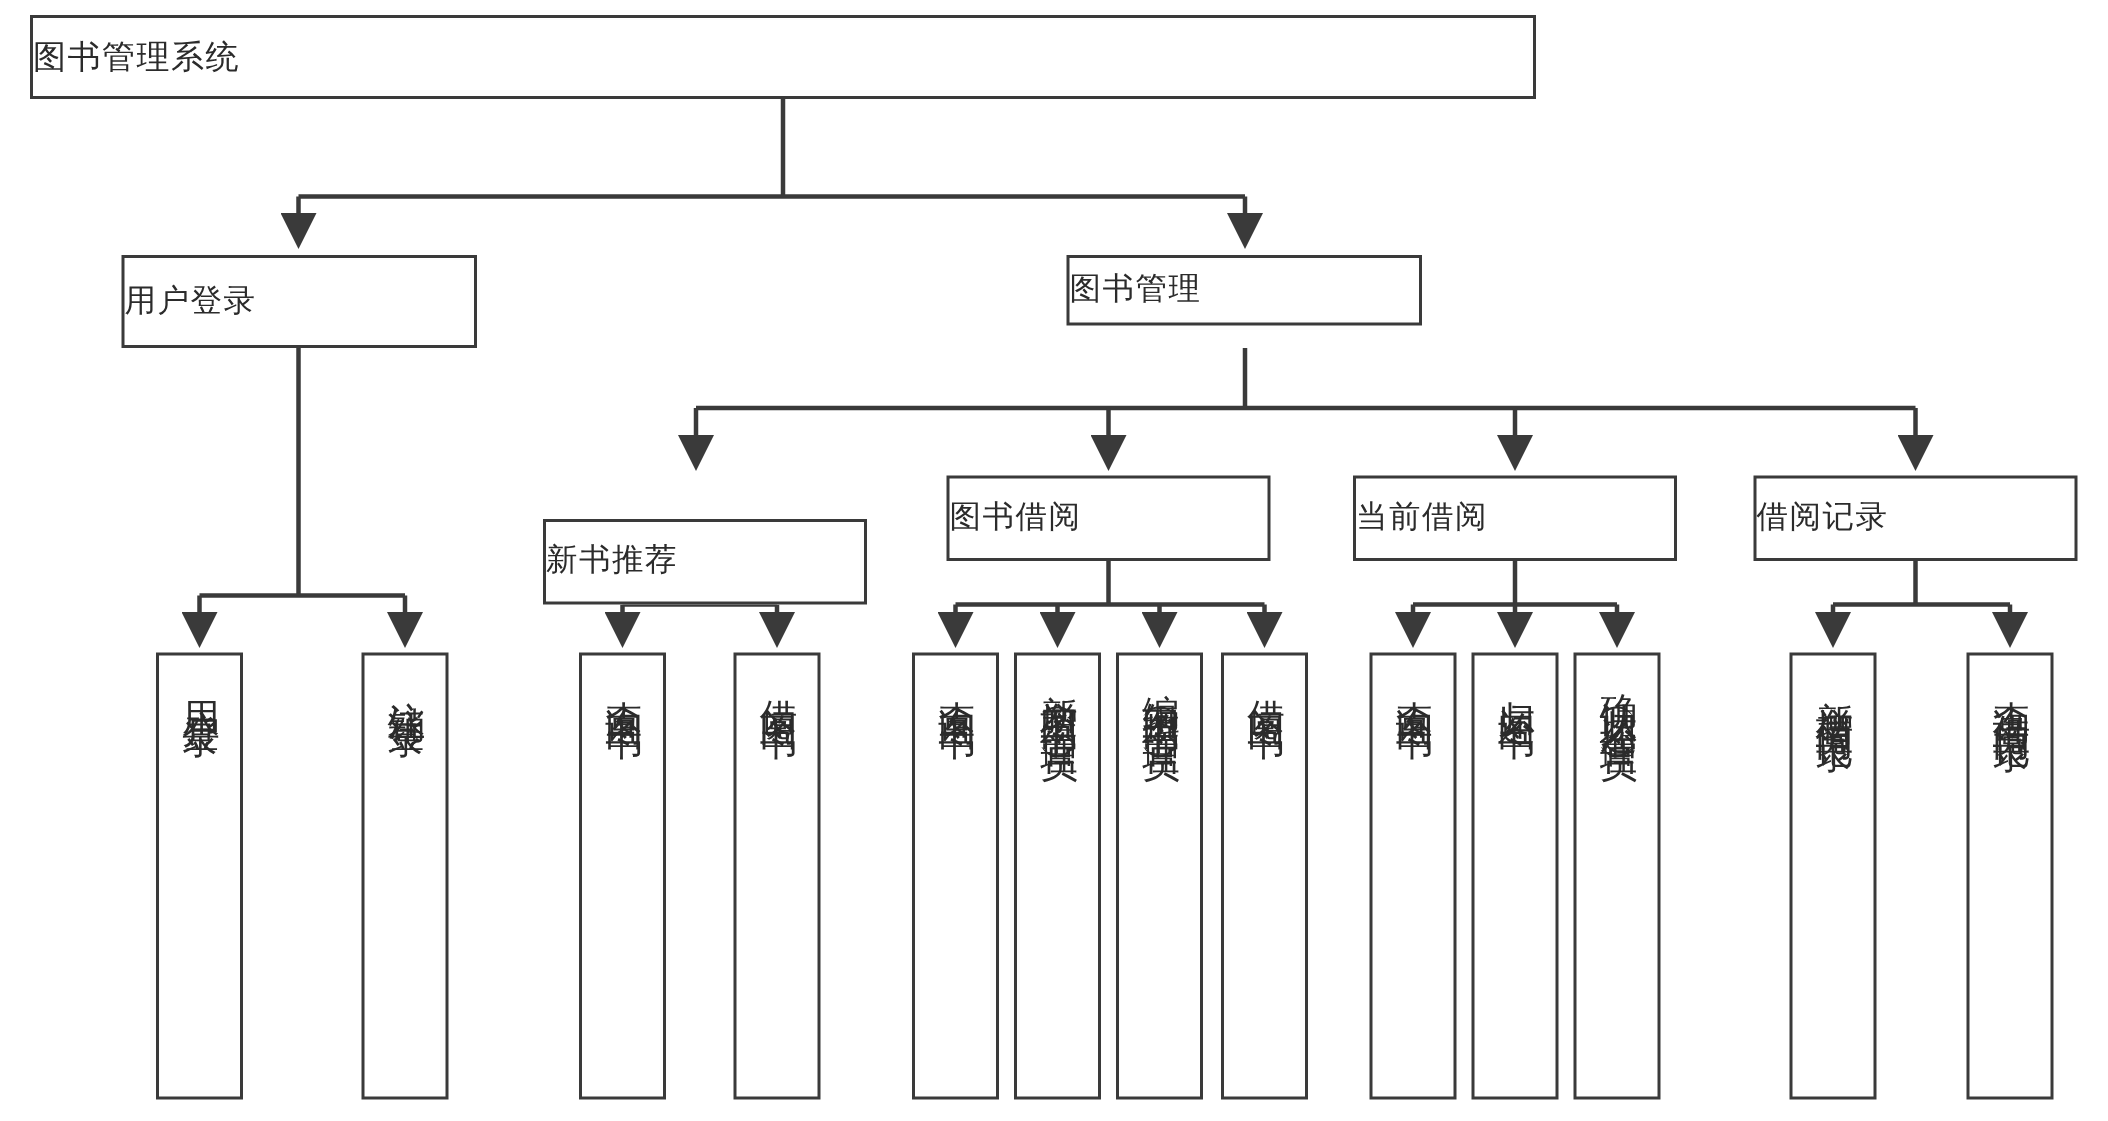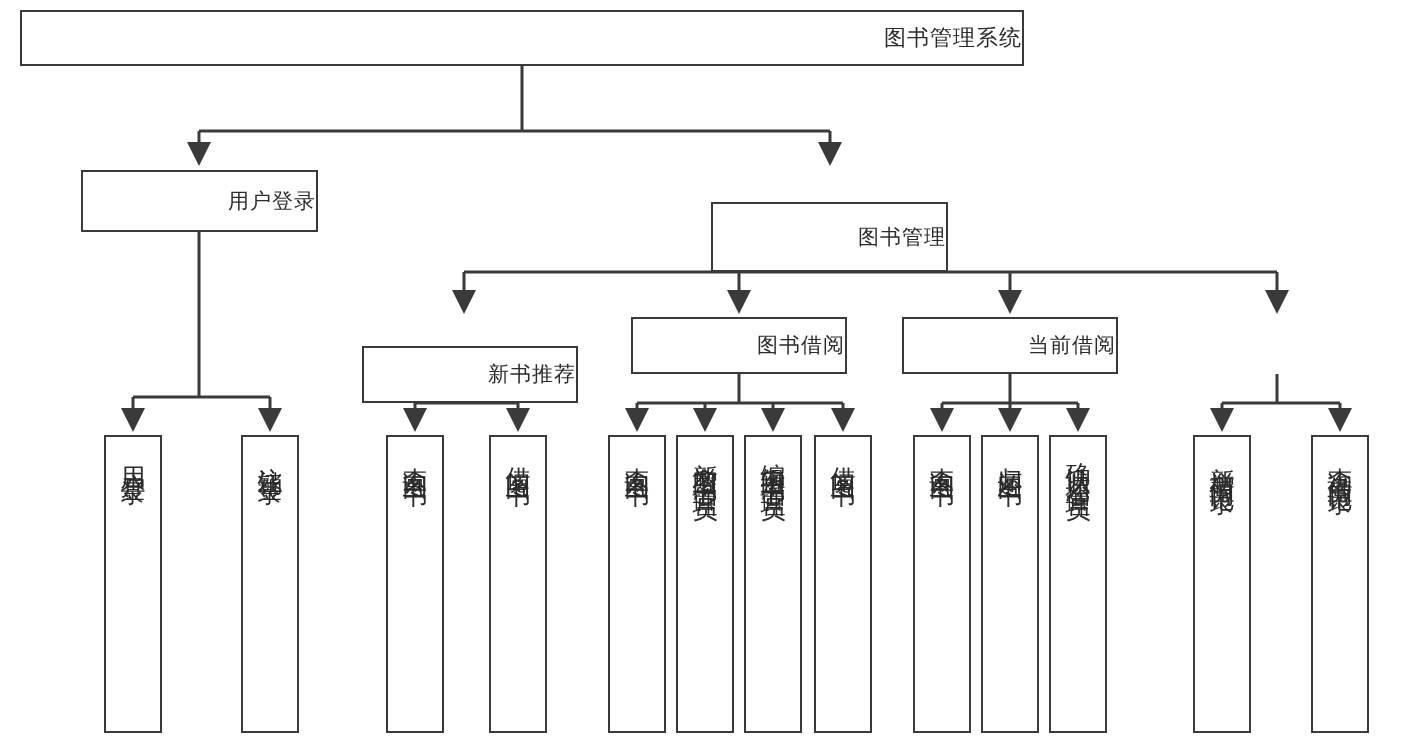--- a/index.html
+++ b/index.html
@@ -27,21 +27,21 @@
     height: 747px;
     pointer-events: none;
   }
   .node {
     position: absolute;
     box-sizing: border-box;
     border: 2px solid #3a3a3a;
     background: #ffffff;
     display: flex;
     align-items: center;
-    justify-content: flex-end;
+    justify-content: flex-start;
     color: #2b2b2b;
   }
   .node .lbl {
     display: block;
     text-align: center;
     line-height: 1.05;
   }
   
   .h-node .lbl {
     font-size: 21px;
@@ -134,36 +134,39 @@
   </svg>
 
   <div class="node h-node root" style="left:20px; top:10px; width:1004px; height:56px;">
     <span class="lbl">图书管理系统</span>
   </div>
 
   <div class="node h-node" style="left:81px; top:170px; width:237px; height:62px;">
     <span class="lbl">用户登录</span>
   </div>
 
-  <div class="node h-node" style="left:711px; top:170px; width:237px; height:70px;margin-top:32px;">
+  <div class="node h-node" style="left:711px; top:170px; width:237px; height:47px;">
     <span class="lbl">图书管理</span>
   </div>
 
   <div class="node h-node" style="left:362px; top:317px; width:216px; height:57px;margin-top:29px;">
     <span class="lbl">新书推荐</span>
   </div>
 
   <div class="node h-node" style="left:631px; top:317px; width:216px; height:57px;">
     <span class="lbl">图书借阅</span>
   </div>
 
   <div class="node h-node" style="left:902px; top:317px; width:216px; height:57px;">
     <span class="lbl">当前借阅</span>
   </div>
 
+  <div class="node h-node" style="left:1169px; top:317px; width:216px; height:57px;">
+    <span class="lbl">借阅记录</span>
+  </div>
 
   <div class="node v-node" style="left:104px; top:435px; width:58px; height:298px;">
     <span class="lbl">用户登录</span>
   </div>
 
   <div class="node v-node" style="left:241px; top:435px; width:58px; height:298px;">
     <span class="lbl">注销登录</span>
   </div>
 
   <div class="node v-node" style="left:386px; top:435px; width:58px; height:298px;">

